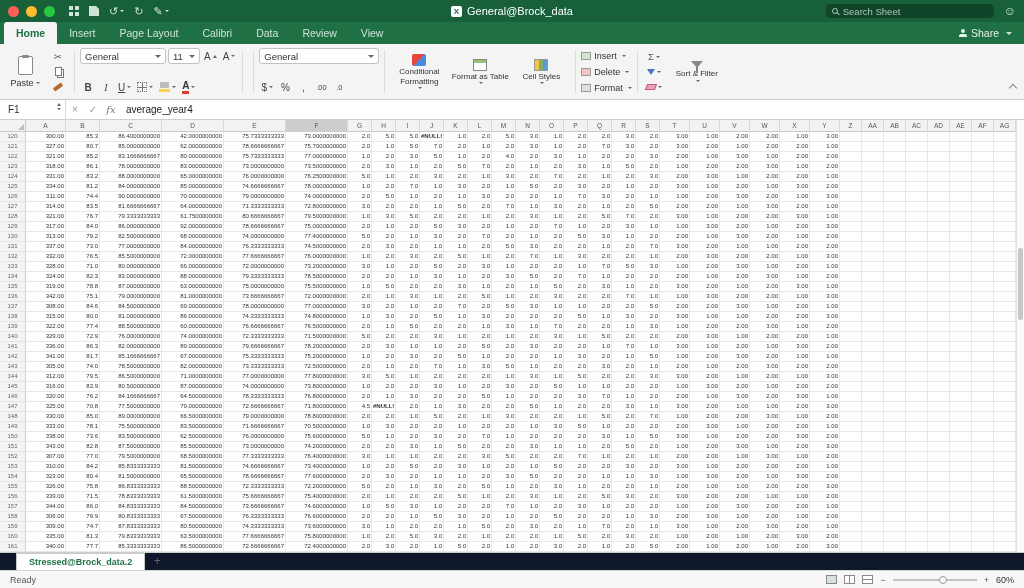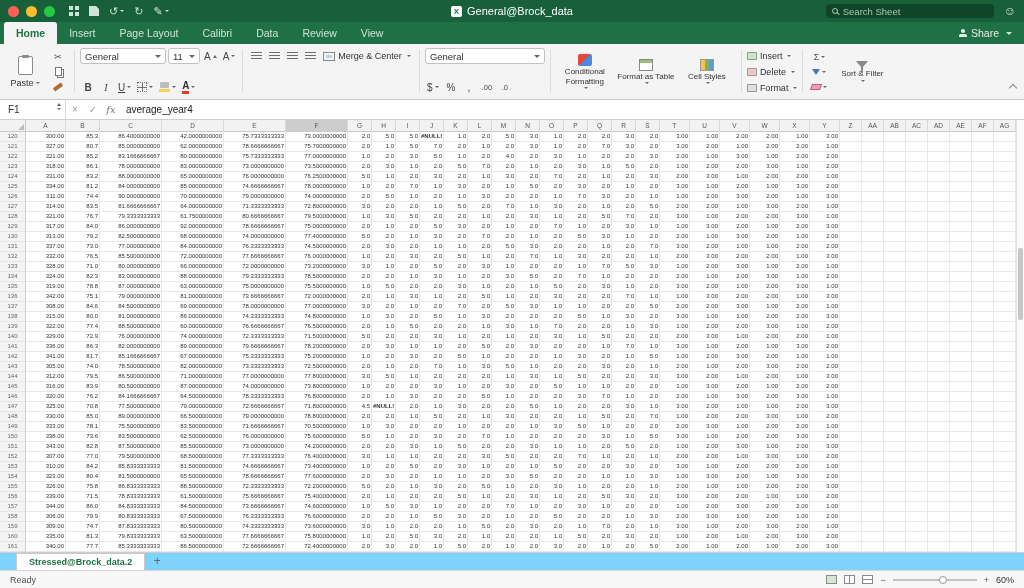--- a/index.html
+++ b/index.html
@@ -92,21 +92,21 @@
   .colhdr{height:12px;line-height:11px;text-align:center;font-size:6.5px;color:#555;border-right:1px solid #d9d9d9;flex:none;}
   .colhdr.sel{background:#cdcdcd;}
   .gridbody{width:1016px;}
   .grow{display:flex;height:10px;}
   .rowhdr{width:26px;flex:none;background:#f4f4f4;border-right:1px solid #cfcfcf;border-bottom:1px solid #e6e6e6;font-size:6px;line-height:9px;text-align:center;color:#666;}
   .cell{flex:none;border-right:1px solid #e8e8e8;border-bottom:1px solid #e8e8e8;font-size:6px;line-height:9px;text-align:right;padding-right:1px;color:#333;overflow:hidden;white-space:nowrap;}
   .cell.err{text-align:left;padding-left:1px;font-weight:bold;}
   .vscroll{position:absolute;top:0;right:0;width:8px;height:100%;background:#fafafa;border-left:1px solid #e3e3e3;}
   .vthumb{position:absolute;left:1px;width:5px;height:72px;top:128px;background:#c6c6c6;border-radius:3px;}
   
-  .sheettabs{height:18px;background:#7dd3fc;border-top:1px solid #cdcdcd;display:flex;align-items:flex-end;padding-left:16px;}
+  .sheettabs{height:18px;background:#0f172a;border-top:1px solid #cdcdcd;display:flex;align-items:flex-end;padding-left:16px;}
   .stab{height:17px;line-height:16px;background:#fff;border:1px solid #c9c9c9;border-bottom:none;padding:0 12px;font-size:9px;color:#1e7145;font-weight:bold;}
   .addtab{width:24px;height:17px;line-height:16px;text-align:center;color:#666;font-size:12px;}
   
   .statusbar{height:18px;background:#f7f7f7;border-top:1px solid #d6d6d6;display:flex;align-items:center;font-size:9px;color:#555;padding:0 10px;}
   .sb-right{margin-left:auto;display:flex;align-items:center;gap:7px;}
   .vico{width:11px;height:9px;border:1px solid #8a8a8a;background:#fff;}
   .vico.active{background:#d7e4d7;}
   .vico.pg{background:linear-gradient(#8a8a8a,#8a8a8a) center/1px 9px no-repeat,#fff;}
   .vico.br{background:linear-gradient(#8a8a8a,#8a8a8a) center/9px 1px no-repeat,#fff;}
   .sl-track{width:84px;height:2px;background:#c3c3c3;position:relative;}
@@ -228,39 +228,20 @@
         </div>
       <div class="tbtn">
           <span class="fc">A</span>
           <i class="car tiny"></i>
         </div>
     </div>
   </div>
   <div class="sep"></div>
 
   <div class="rgroup">
-    <div class="rrow">
-      <div class="tbtn">
-          <div class="ali"></div>
-        </div>
-      <div class="tbtn">
-          <div class="ali"></div>
-        </div>
-      <div class="tbtn">
-          <div class="ali"></div>
-        </div>
-      <div class="tbtn">
-          <div class="ali"></div>
-        </div>
-      <div class="wide">
-          <div class="merge-ic"></div>
-          <span>Merge &amp; Center</span>
-          <i class="car tiny"></i>
-        </div>
-    </div>
   </div>
   <div class="sep"></div>
 
   <div class="rgroup">
     <div class="rrow">
       <div class="combo w120">
           <span>General</span>
           <i class="car"></i>
         </div>
     </div>

